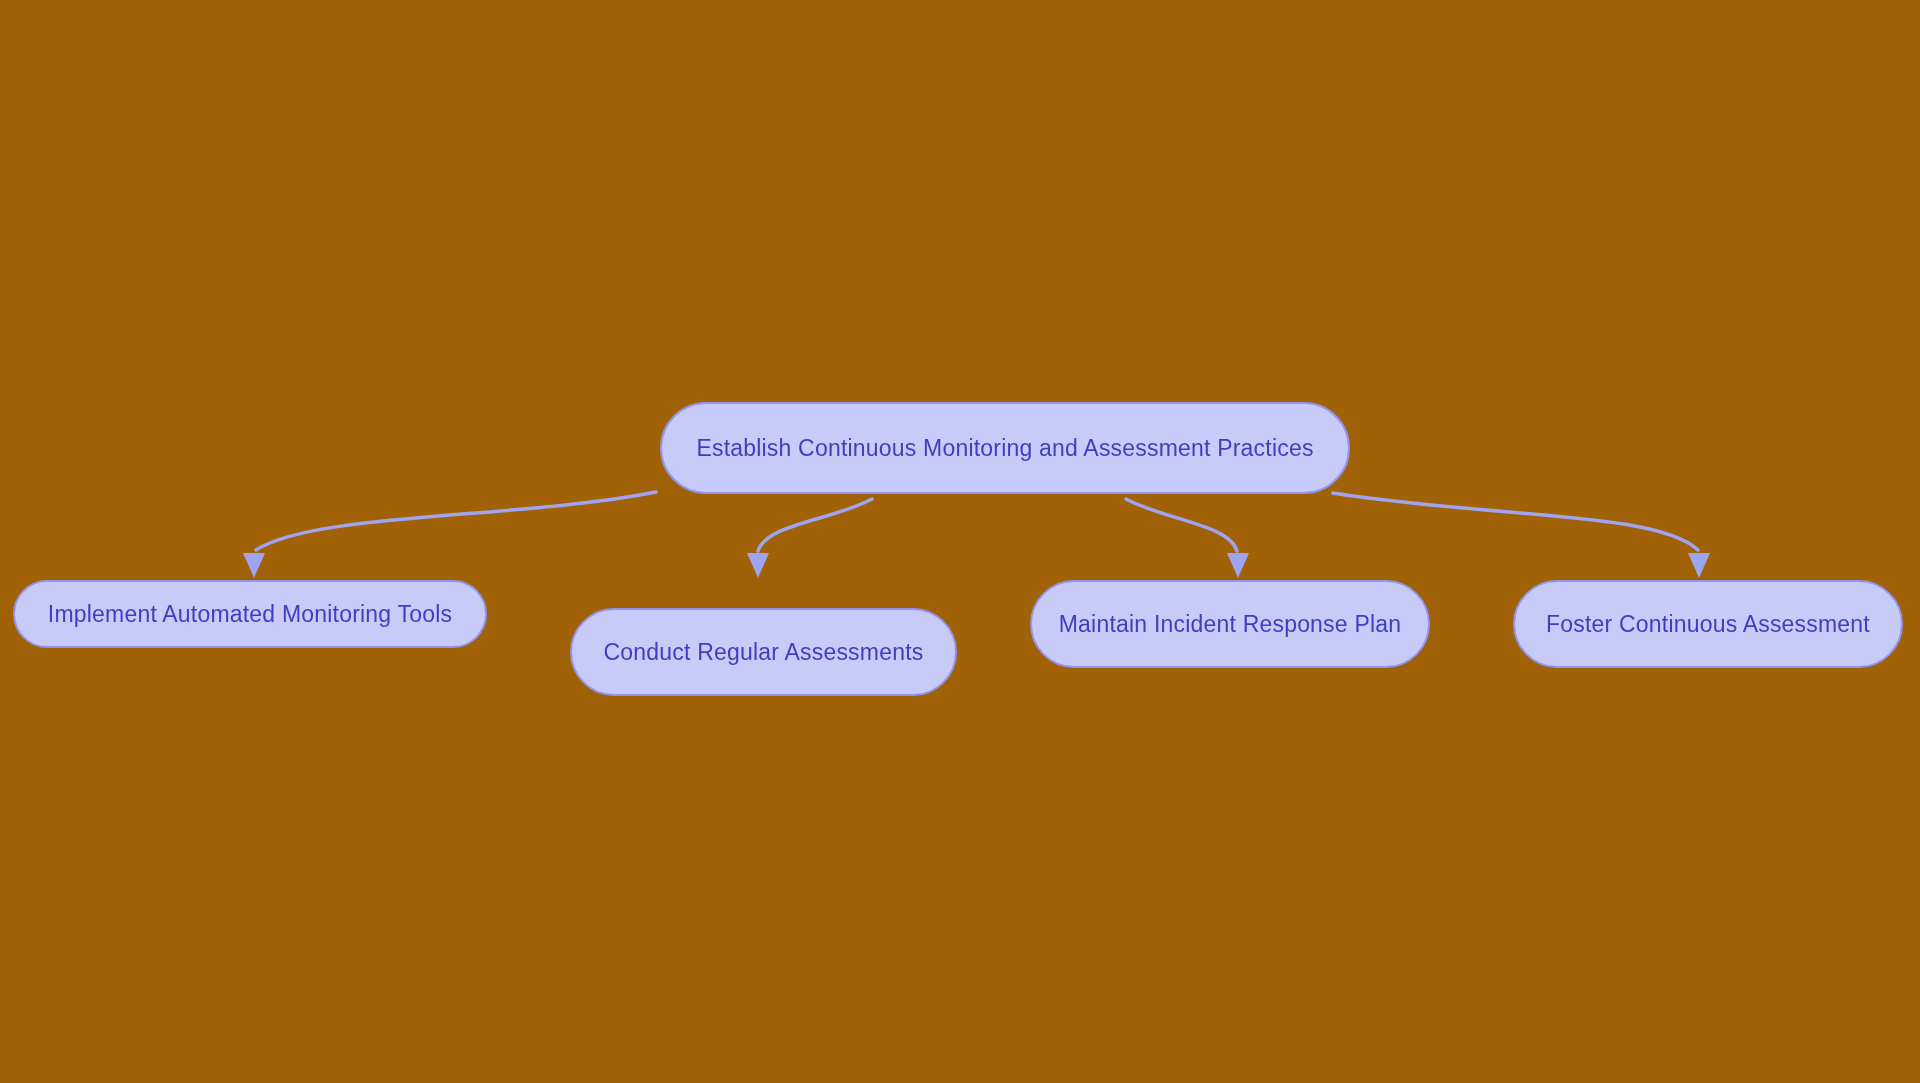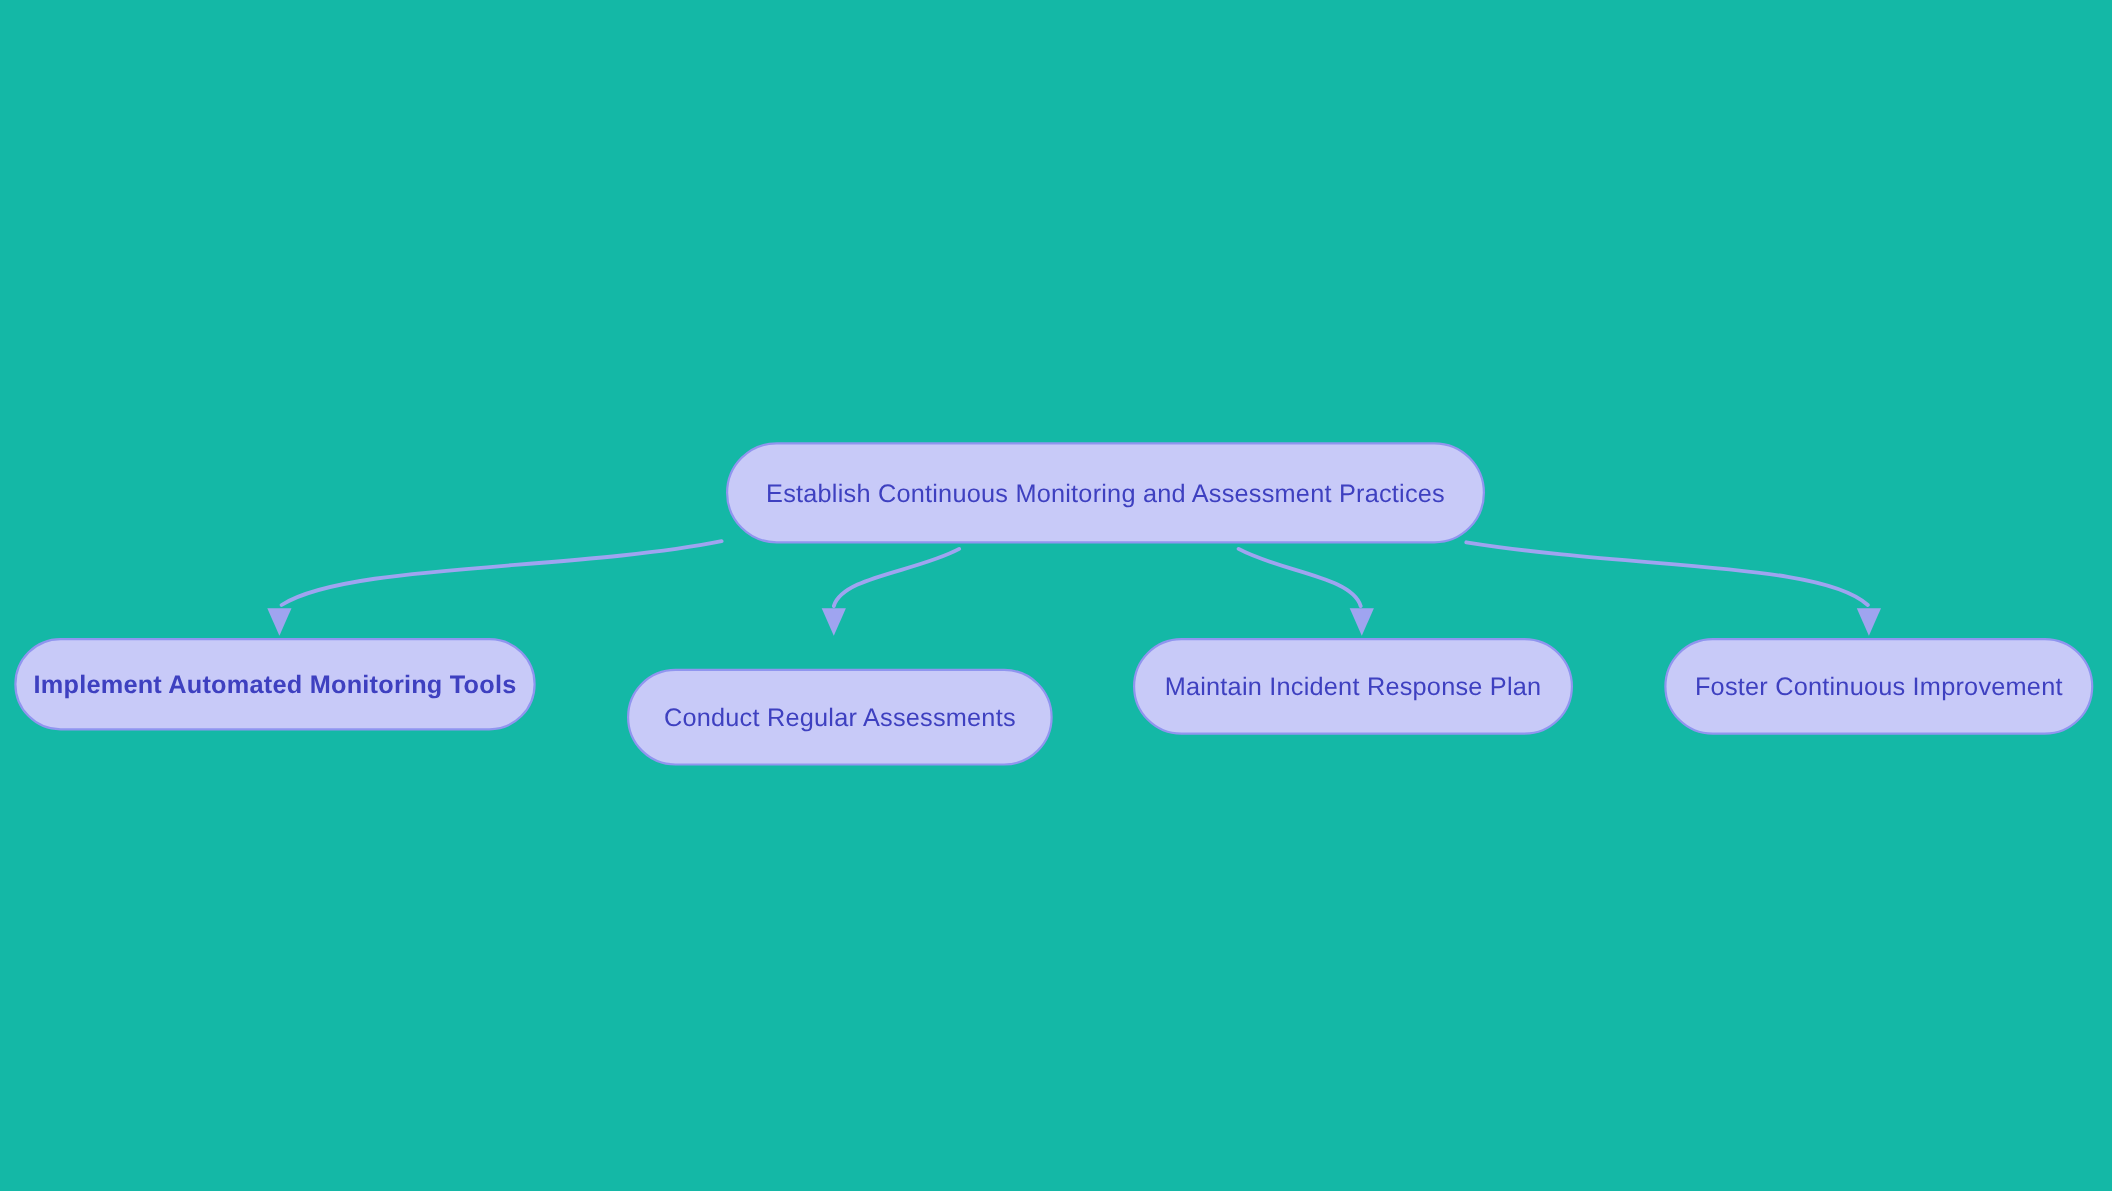--- a/index.html
+++ b/index.html
@@ -4,21 +4,21 @@
 <style>
   html, body {
     margin: 0;
     padding: 0;
     background: #ffffff;
   }
   .canvas {
     position: relative;
     width: 1920px;
     height: 1083px;
-    background: #14b8a6;
+    background: #a16207;
     overflow: hidden;
     font-family: "Liberation Sans", "DejaVu Sans", sans-serif;
   }
   .edges {
     position: absolute;
     left: 0;
     top: 0;
     z-index: 1;
   }
   .edge-path {
@@ -41,21 +41,21 @@
     display: flex;
     align-items: center;
     justify-content: center;
     color: #3e40c0;
     font-size: 23px;
     letter-spacing: 0.2px;
     white-space: nowrap;
     text-align: center;
   }
   .node-root   { left: 660px;  top: 402px; width: 690px; height: 92px; }
-  .node-child1 { left: 13px;   top: 580px; width: 474px; height: 84px; font-weight: bold; }
+  .node-child1 { left: 13px;   top: 580px; width: 474px; height: 68px; }
   .node-child2 { left: 570px;  top: 608px; width: 387px; height: 88px; }
   .node-child3 { left: 1030px; top: 580px; width: 400px; height: 88px; }
   .node-child4 { left: 1513px; top: 580px; width: 390px; height: 88px; }
 </style>
 </head>
 <body>
 
 <div class="canvas">
 
   <svg class="edges" width="1920" height="1083" viewBox="0 0 1920 1083" aria-hidden="true">
@@ -87,16 +87,16 @@
 
   <div class="node node-child2">
     <span>Conduct Regular Assessments</span>
   </div>
 
   <div class="node node-child3">
     <span>Maintain Incident Response Plan</span>
   </div>
 
   <div class="node node-child4">
-    <span>Foster Continuous Improvement</span>
+    <span>Foster Continuous Assessment</span>
   </div>
 
 </div>
 
 </body></html>

